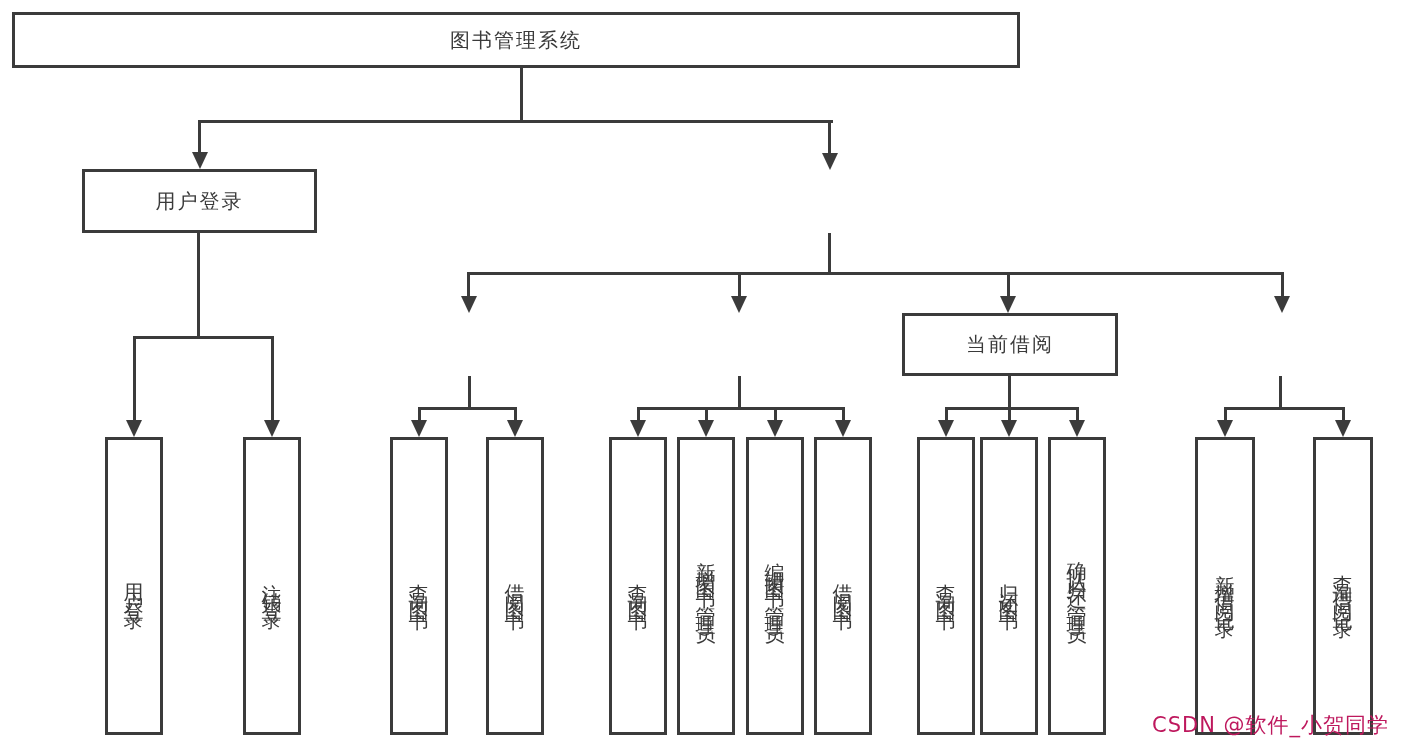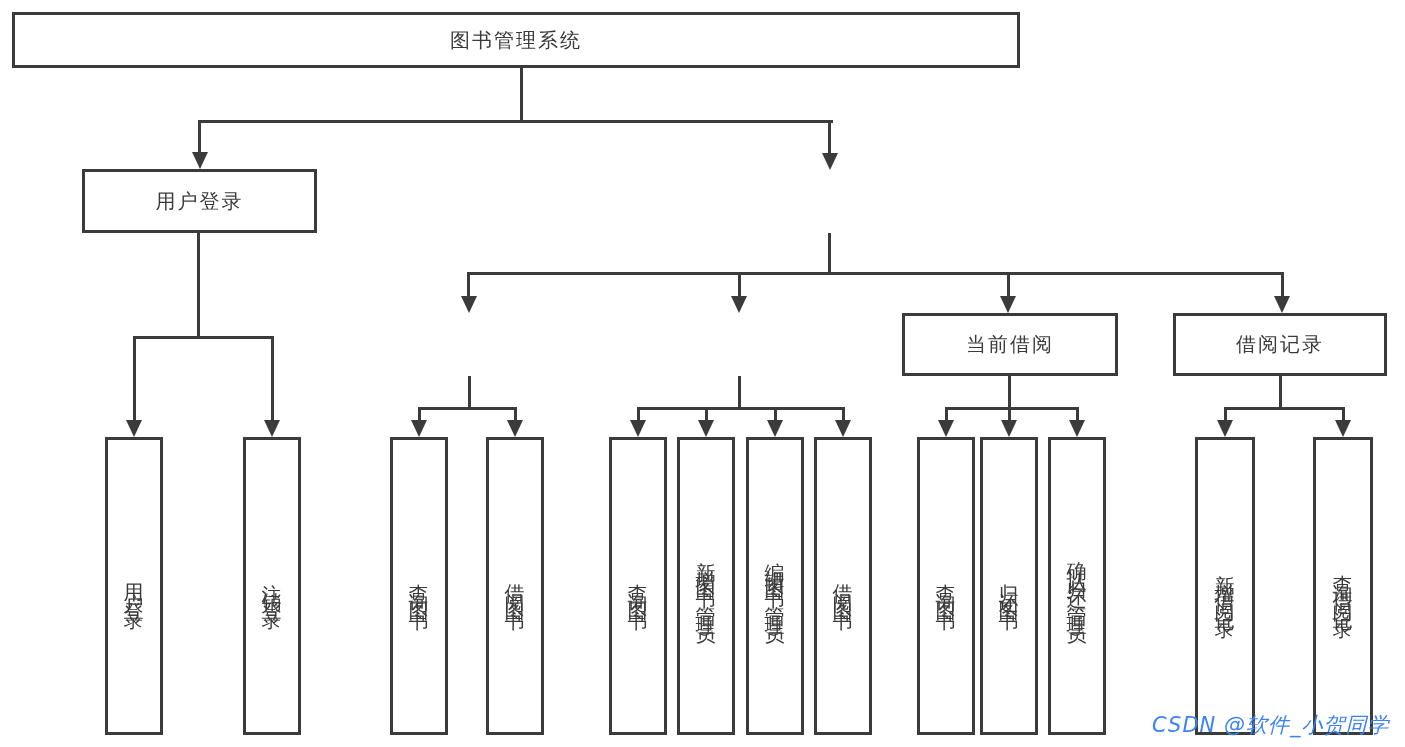--- a/index.html
+++ b/index.html
@@ -21,21 +21,21 @@
     font-size:20px;letter-spacing:9px;line-height:1;color:#3a3a3a;
   }
   .line{position:absolute;background:#3b3b3b;}
   .arrow{
     position:absolute;width:0;height:0;
     border-left:8px solid transparent;border-right:8px solid transparent;
     border-top:17px solid #3b3b3b;
   }
   .watermark{
     position:absolute;left:1152px;top:711px;
-    font-size:21px;color:#3b82f6;letter-spacing:1px;white-space:nowrap;font-style:italic;
+    font-size:21px;color:#be185d;letter-spacing:1px;white-space:nowrap;
   }
 </style>
 </head>
 <body>
 
 <div class="stage">
 
   <div class="box" style="left:12px;top:12px;width:1008px;height:56px;">
     <span>图书管理系统</span>
   </div>
@@ -44,23 +44,20 @@
     <span>用户登录</span>
   </div>
 
 
 
 
   <div class="box" style="left:902px;top:313px;width:216px;height:63px;">
     <span>当前借阅</span>
   </div>
 
-  <div class="box" style="left:1173px;top:313px;width:214px;height:63px;">
-    <span>借阅记录</span>
-  </div>
 
   <div class="box tall" style="left:105px;">
     <span>用户登录</span>
   </div>
   <div class="box tall" style="left:243px;">
     <span>注销登录</span>
   </div>
 
   <div class="box tall" style="left:390px;">
     <span>查询图书</span>

